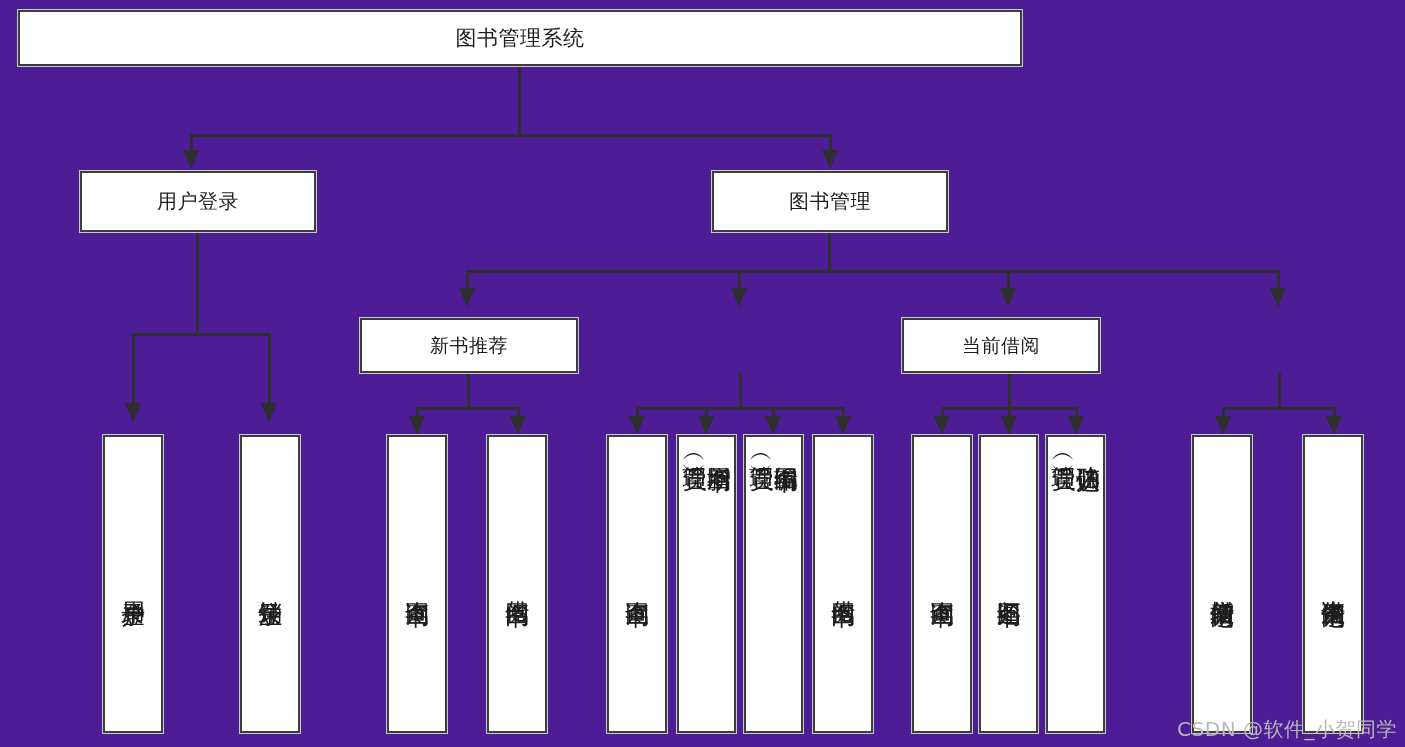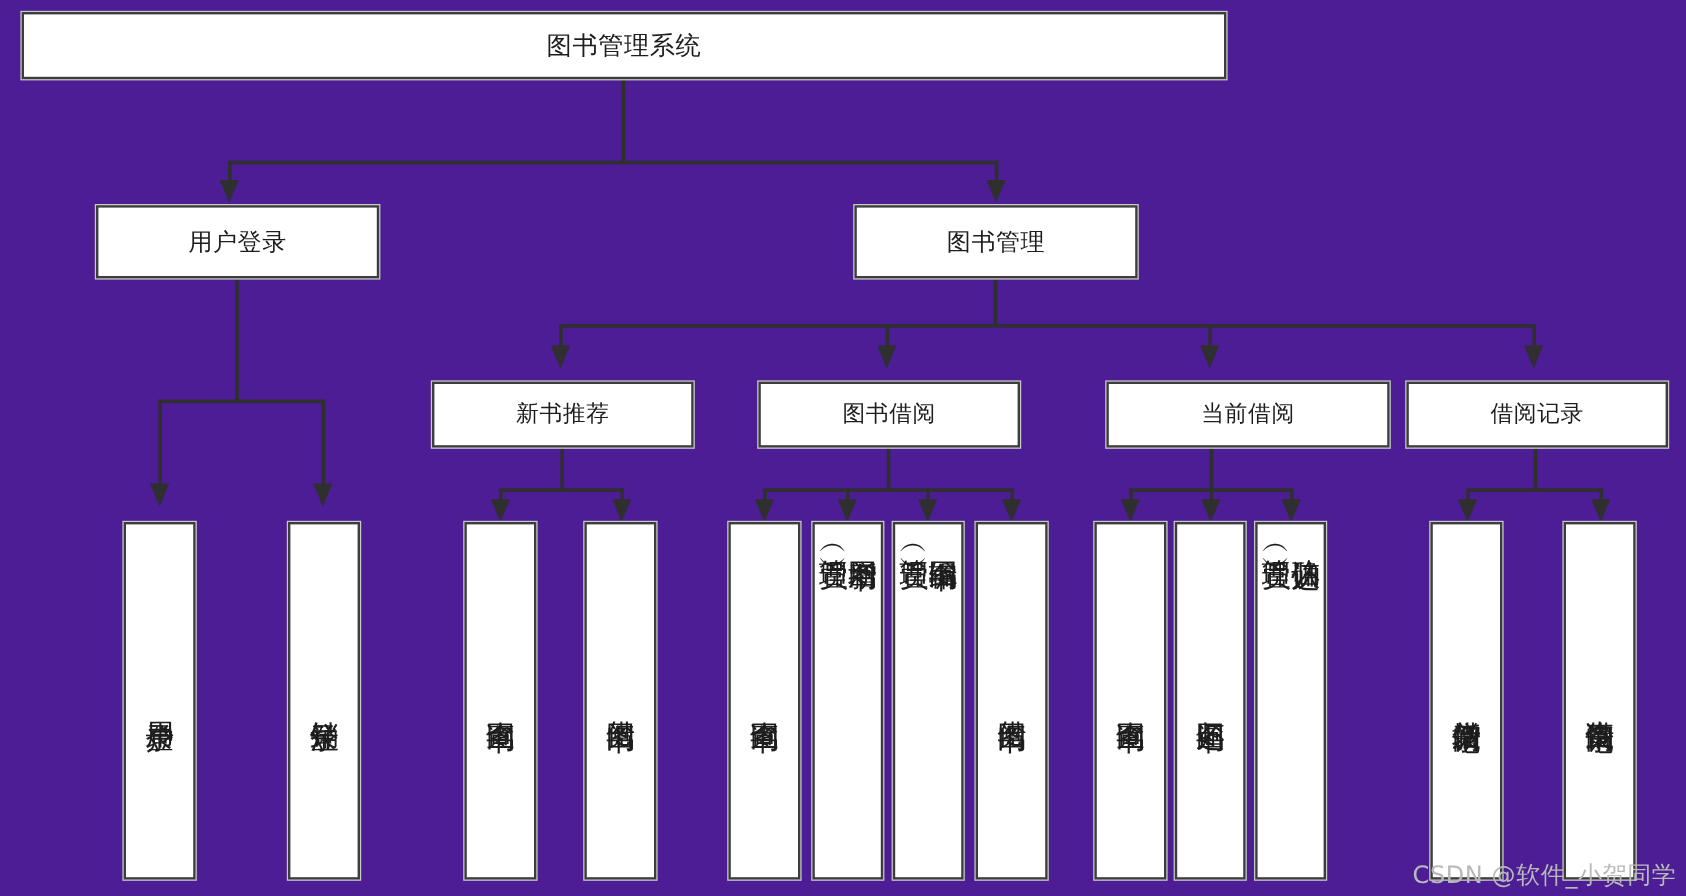--- a/index.html
+++ b/index.html
@@ -155,31 +155,25 @@
   </div>
 
   <div class="node lvl2" style="left:360px;top:318px;width:218px;height:55px;">
     <span class="lbl">新书推荐</span>
   </div>
 
   <div class="node lvl1" style="left:712px;top:171px;width:236px;height:61px;">
     <span class="lbl">图书管理</span>
   </div>
 
-  <div class="node lvl2" style="left:632px;top:318px;width:218px;height:55px;">
-    <span class="lbl">图书借阅</span>
-  </div>
-
-  <div class="node lvl2" style="left:922px;top:318px;width:236px;height:55px;">
+
+  <div class="node lvl2" style="left:902px;top:318px;width:198px;height:55px;">
     <span class="lbl">当前借阅</span>
   </div>
 
-  <div class="node lvl2" style="left:1172px;top:318px;width:218px;height:55px;">
-    <span class="lbl">借阅记录</span>
-  </div>
 
   <div class="node leaf center-v" style="left:103px;top:435px;width:60px;height:298px;">
     <span class="lbl">用户登录</span>
   </div>
   <div class="node leaf center-v" style="left:240px;top:435px;width:60px;height:298px;">
     <span class="lbl">注销登录</span>
   </div>
 
   <div class="node leaf center-v" style="left:387px;top:435px;width:60px;height:298px;">
     <span class="lbl">查询图书</span>

